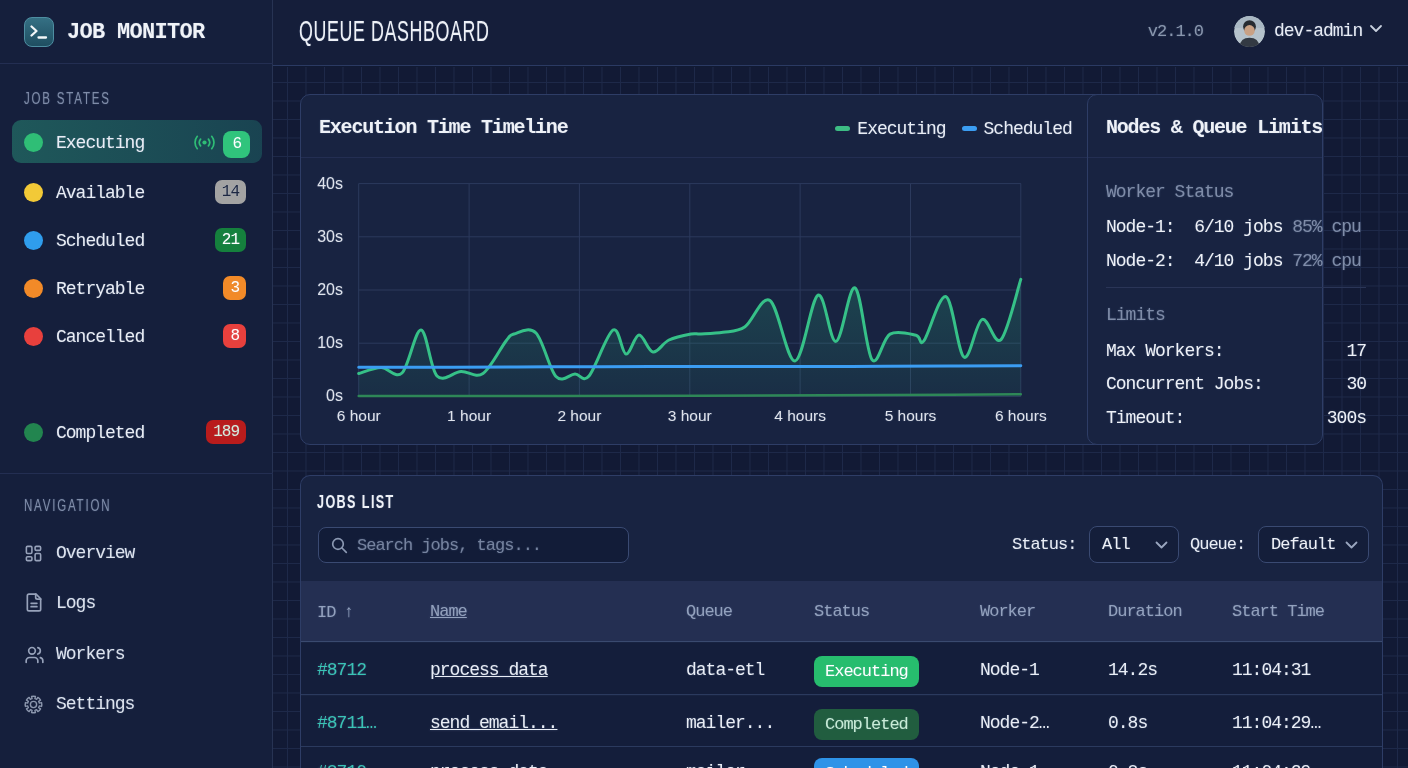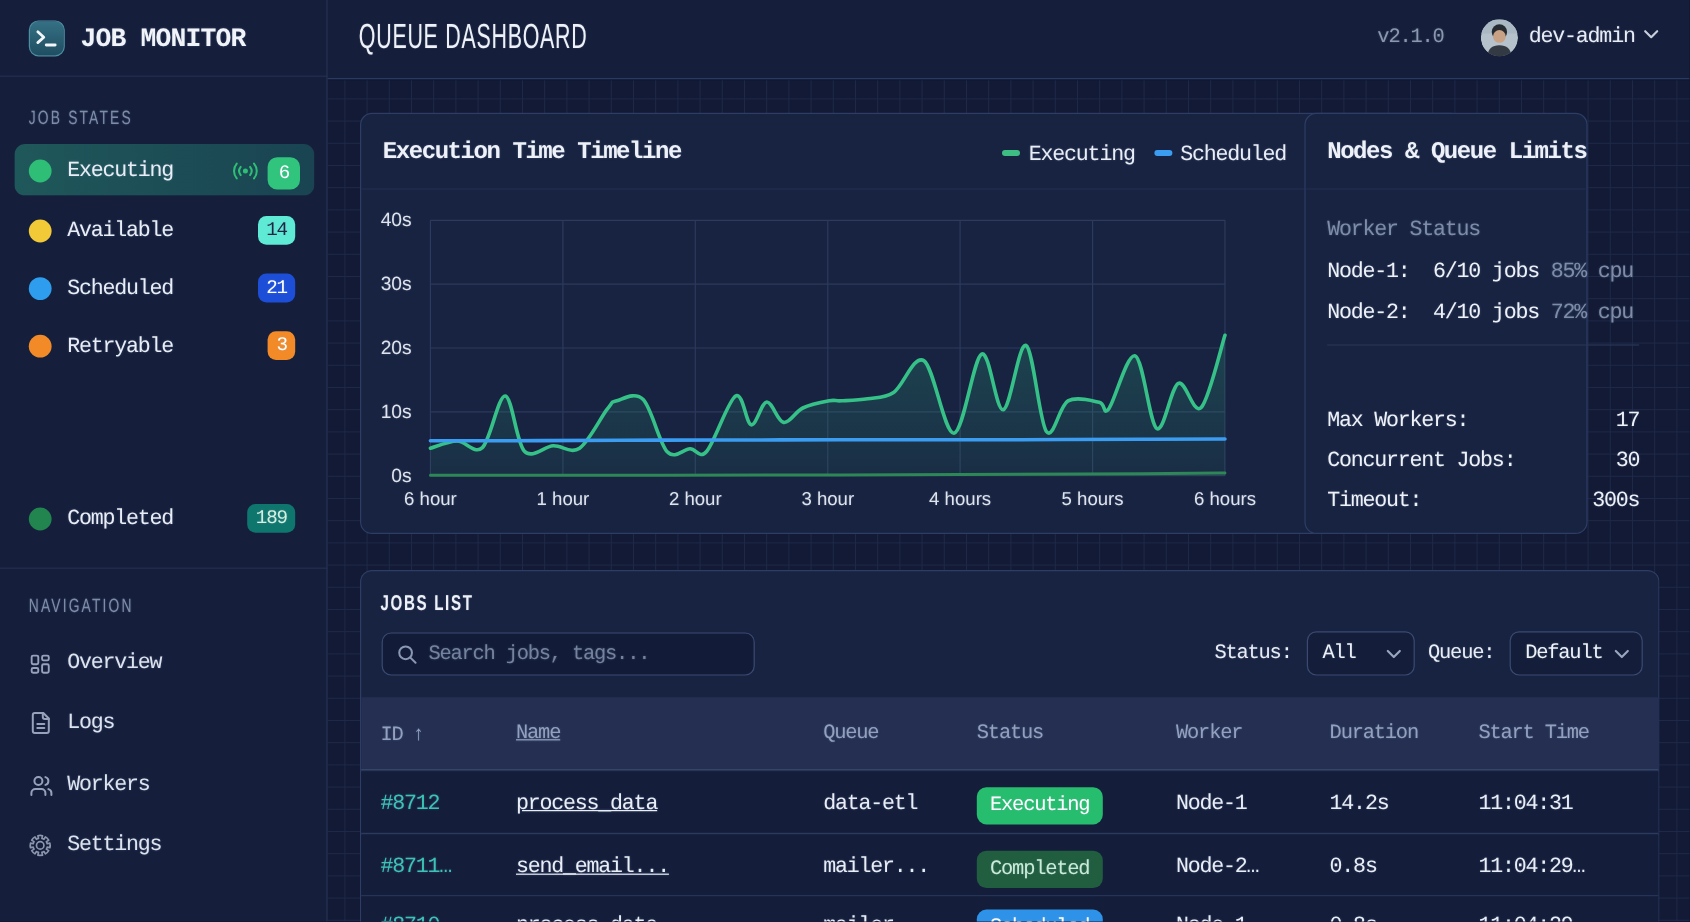--- a/index.html
+++ b/index.html
@@ -126,20 +126,21 @@
       </svg>
     </div>
 
     <div class="card" id="card-nodes">
       <div class="cardtitle" id="nt-title">Nodes &amp; Queue Limits</div>
       <div class="carddiv" style="top:62px"></div>
       <div class="nrow nmut" style="top:87px">Worker Status</div>
       <div class="nrow nwhite" style="top:122px">Node-1:  6/10 jobs <span class="nmut">85% cpu</span></div>
       <div class="nrow nwhite" style="top:156px">Node-2:  4/10 jobs <span class="nmut">72% cpu</span></div>
       <div id="nd-div2" style="top:192px"></div>
+      <div class="nrow nmut" style="top:210px">Limits</div>
       <div class="nrow nwhite" style="top:246px">Max Workers:<span class="nval">17</span></div>
       <div class="nrow nwhite" style="top:279px">Concurrent Jobs:<span class="nval">30</span></div>
       <div class="nrow nwhite" style="top:313px">Timeout:<span class="nval">300s</span></div>
     </div>
 
     <div class="card" id="card-jobs">
       <div id="jl-title">JOBS LIST</div>
       <div id="search">
         <svg width="17" height="17" viewBox="0 0 17 17">
             <circle cx="7" cy="7" r="5.3" fill="none" stroke="#8b98b2" stroke-width="1.7"></circle>
@@ -235,36 +236,41 @@
           <path d="M15.4 4.1 a5.4 5.4 0 0 1 0 6.8"></path>
           <path d="M4.3 1.3 a9.6 9.6 0 0 0 0 12.4"></path>
           <path d="M18.7 1.3 a9.6 9.6 0 0 1 0 12.4"></path>
         </g>
       </svg>
       <span class="badge" style="background:#30c47c">6</span>
     </div>
     <div class="sitem" style="top:170px">
       <span class="dot" style="background:#f2c937"></span>
       <span class="lbl">Available</span>
-      <span class="badge" style="background:#5eead4;color:#1d2742">14</span>
+      <span class="badge" style="background:#a3a3a3;color:#1d2742">14</span>
     </div>
     <div class="sitem" style="top:218px">
       <span class="dot" style="background:#2f9ded"></span>
       <span class="lbl">Scheduled</span>
-      <span class="badge" style="background:#1d4ed8">21</span>
+      <span class="badge" style="background:#15803d">21</span>
     </div>
     <div class="sitem" style="top:266px">
       <span class="dot" style="background:#f28a28"></span>
       <span class="lbl">Retryable</span>
       <span class="badge" style="background:#f28a28">3</span>
     </div>
+    <div class="sitem" style="top:314px">
+      <span class="dot" style="background:#e8403d"></span>
+      <span class="lbl">Cancelled</span>
+      <span class="badge" style="background:#e8403d">8</span>
+    </div>
     <div class="sitem" style="top:410px">
       <span class="dot" style="background:#22854f"></span>
       <span class="lbl">Completed</span>
-      <span class="badge" style="background:#0f766e;color:#d4efdf">189</span>
+      <span class="badge" style="background:#b91c1c;color:#d4efdf">189</span>
     </div>
     <div id="sb-div2"></div>
     <div class="seclabel" style="top:497px">NAVIGATION</div>
     <div class="nitem" style="top:541px">
       <svg width="19" height="19" viewBox="0 0 24 24" fill="none" stroke="#97a2ba" stroke-width="2">
         <rect x="3" y="3" width="7" height="9" rx="1.5"></rect>
         <rect x="14" y="3" width="7" height="5" rx="1.5"></rect>
         <rect x="14" y="12" width="7" height="9" rx="1.5"></rect>
         <rect x="3" y="16" width="7" height="5" rx="1.5"></rect>
       </svg>

